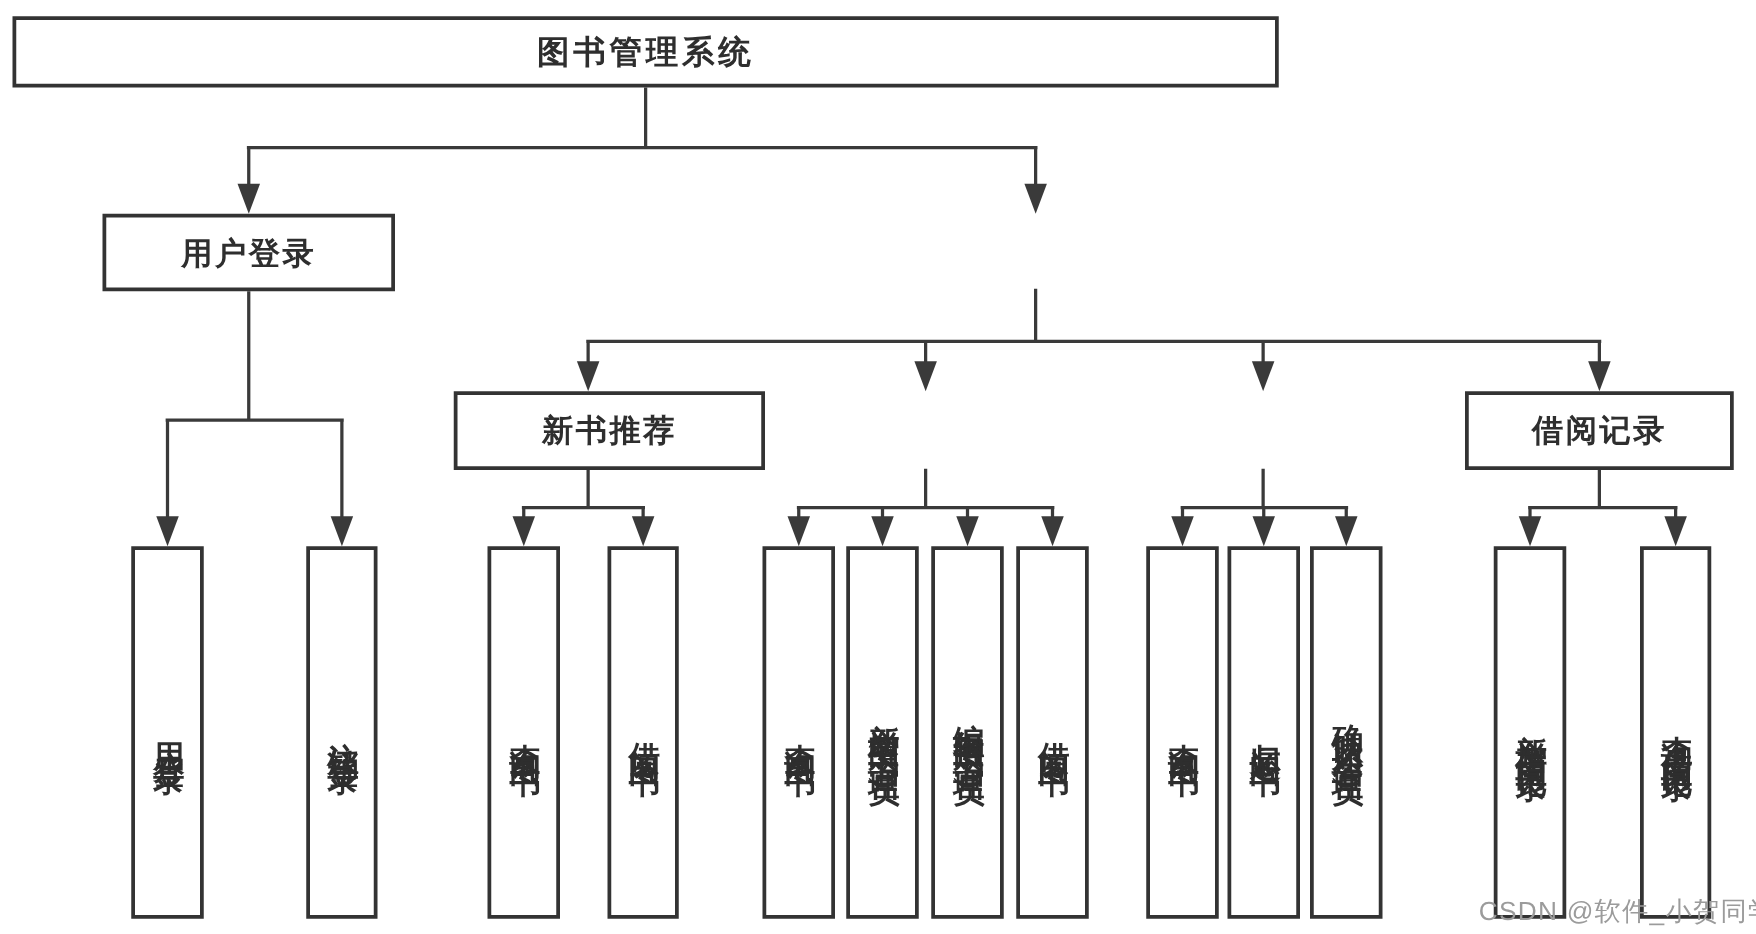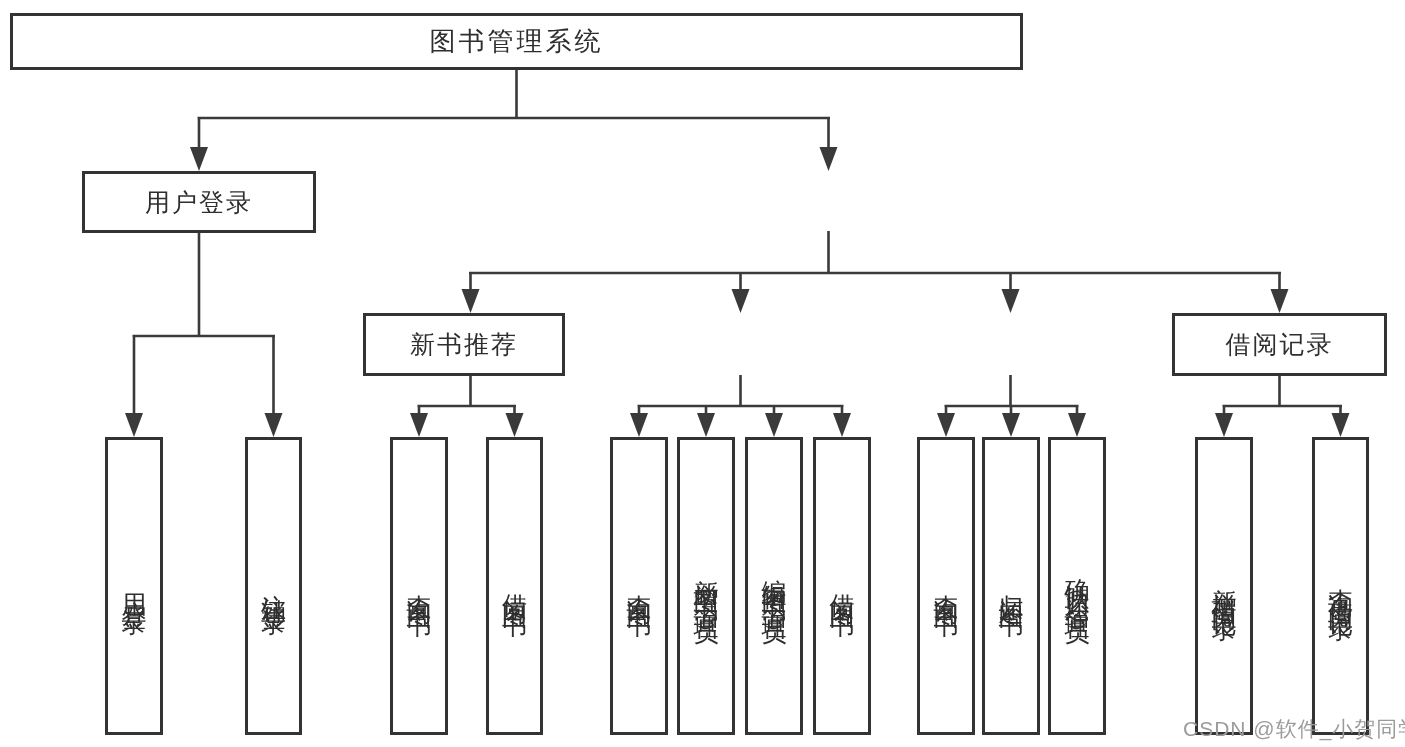--- a/index.html
+++ b/index.html
@@ -34,20 +34,21 @@
   .box {
     position: absolute;
     box-sizing: border-box;
     border: 3px solid var(--box-border, #333333);
     background: #ffffff;
     display: flex;
     align-items: center;
     justify-content: center;
     color: var(--text, #2e2e2e);
     z-index: 2;
+    font-weight: bold;
   }
   .hbox span {
     font-size: 25px;
     letter-spacing: 2px;
     white-space: nowrap;
   }
   .root-box span {
     font-size: 26px;
     letter-spacing: 3px;
   }
@@ -113,21 +114,21 @@
   </svg>
 
   <div class="box hbox root-box" style="left:10px; top:13px; width:1013px; height:57px;">
     <span>图书管理系统</span>
   </div>
 
   <div class="box hbox" style="left:82px; top:171px; width:234px; height:62px;">
     <span>用户登录</span>
   </div>
 
-  <div class="box hbox" style="left:363px; top:313px; width:202px; height:63px;">
+  <div class="box hbox" style="left:363px; top:313px; width:249px; height:63px;">
     <span>新书推荐</span>
   </div>
   <div class="box hbox" style="left:1172px; top:313px; width:215px; height:63px;">
     <span>借阅记录</span>
   </div>
 
   <div class="box vbox leaf" style="left:105px; width:58px;">
     <span>用户登录</span>
   </div>
   <div class="box vbox leaf" style="left:245px; width:57px;">

